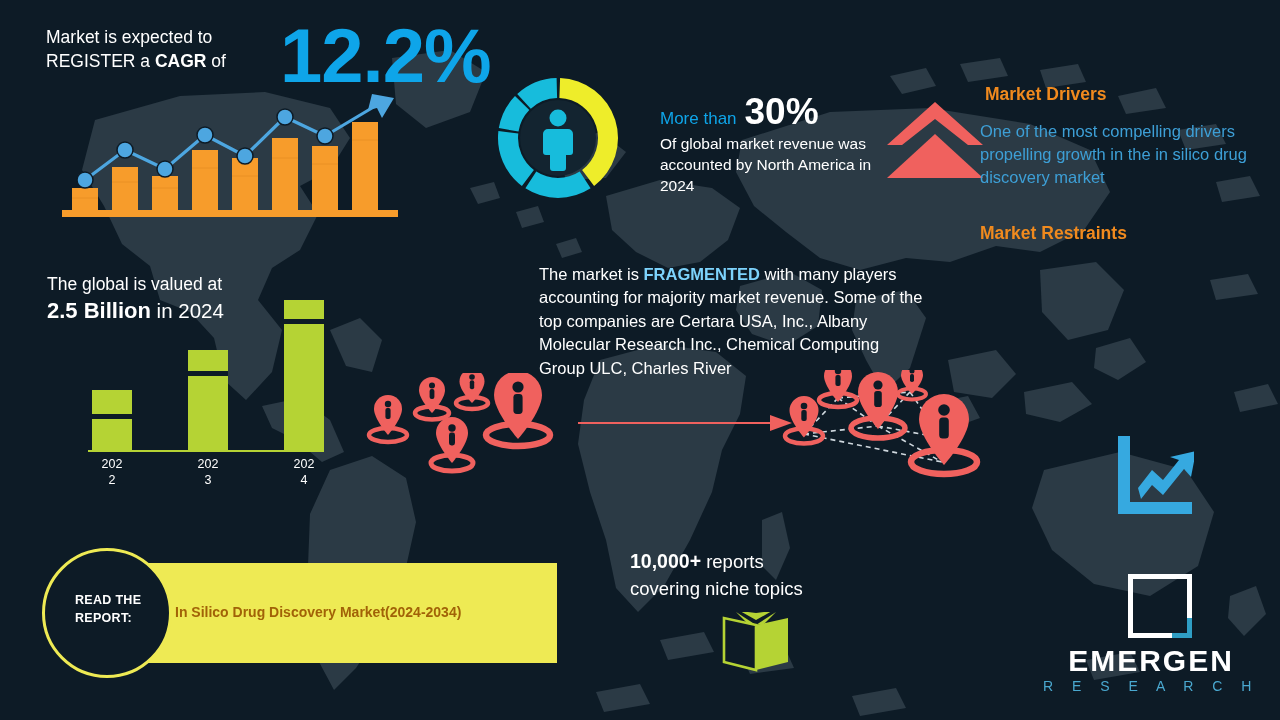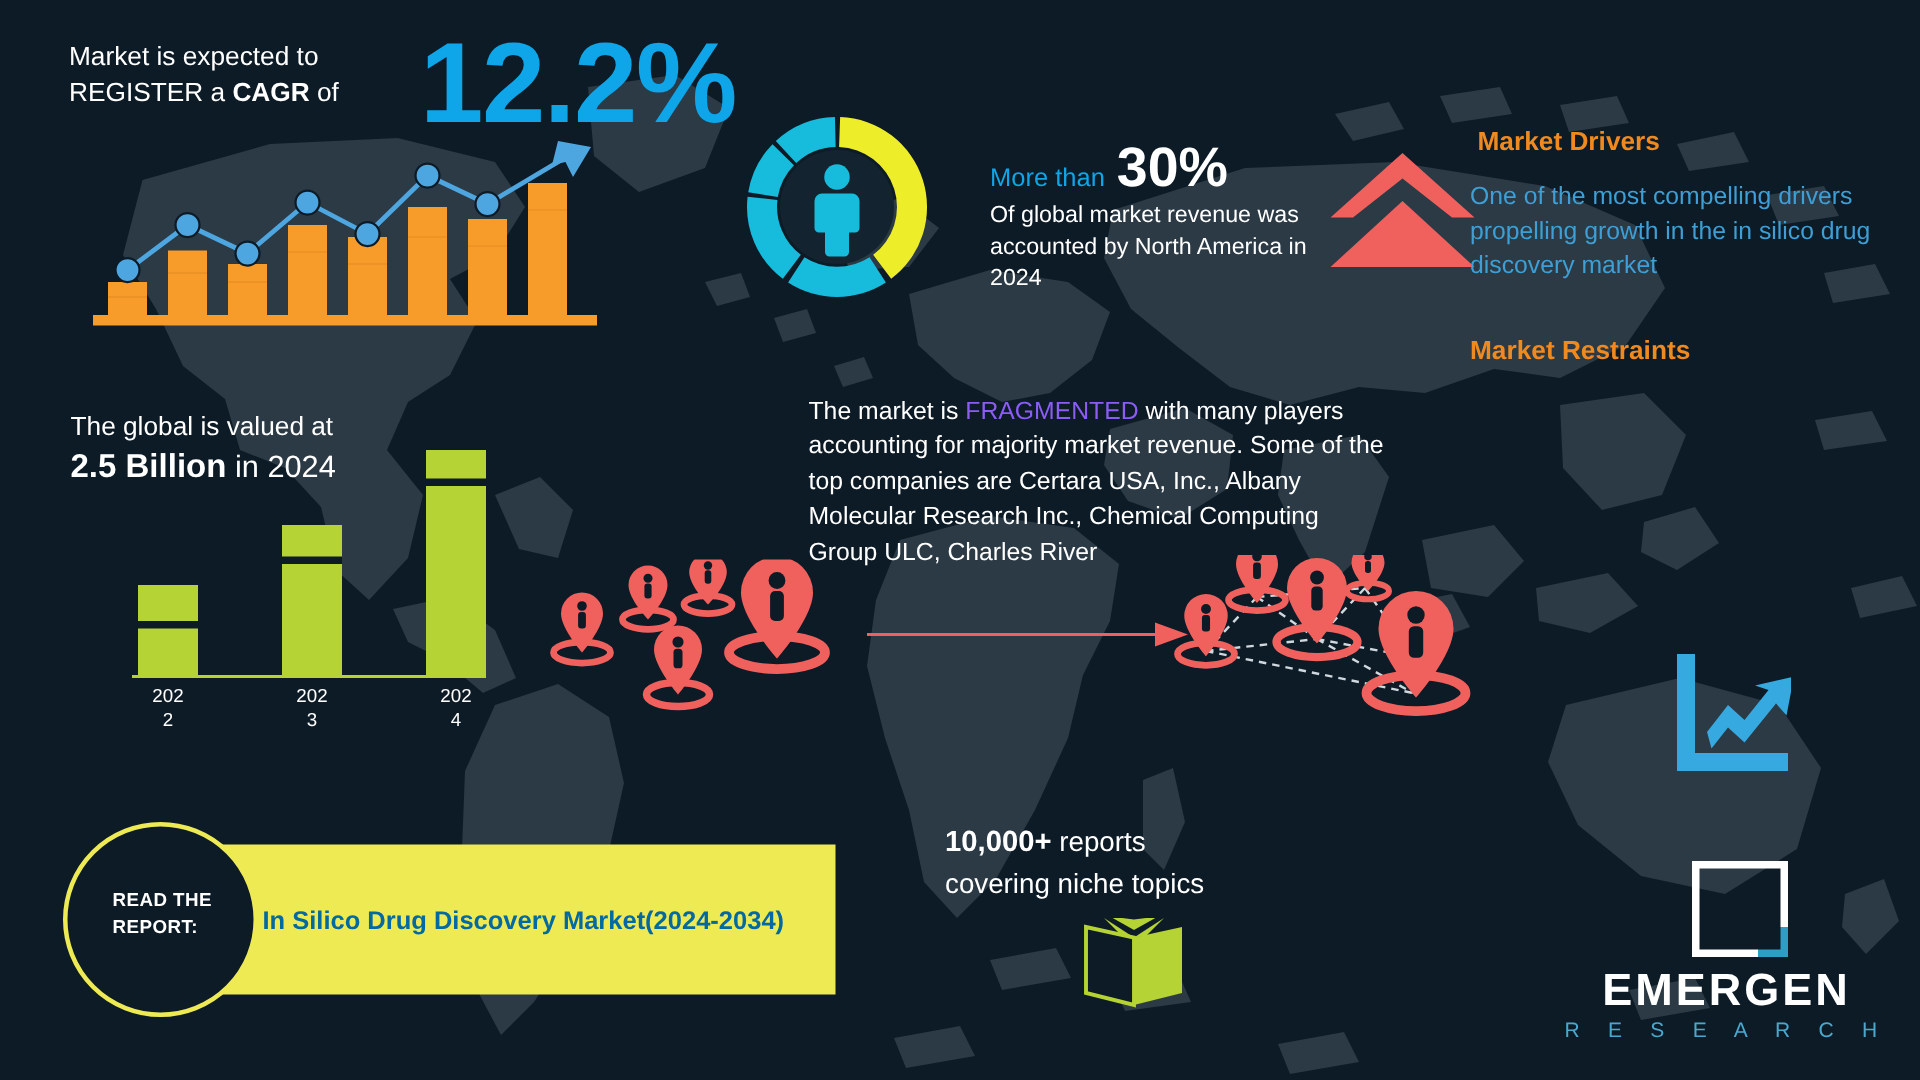--- a/index.html
+++ b/index.html
@@ -78,35 +78,35 @@
   .gb-label {
     position:absolute; width:40px; text-align:center;
     font-size:12.5px; color:#ffffff; line-height:1.25;
   }
 
   
   #frag-block {
     position:absolute; left:539px; top:263px; width:390px;
     font-size:16.5px; color:#ffffff; line-height:1.42;
   }
-  #frag-block .hl { color:#8b5cf6; font-weight:normal; }
+  #frag-block .hl { color:#7dd3fc; font-weight:bold; }
 
   
   #pins-left { position:absolute; left:362px; top:373px; width:200px; height:110px; }
   #pins-right { position:absolute; left:782px; top:370px; width:210px; height:118px; }
   #pin-arrow { position:absolute; left:578px; top:410px; width:216px; height:26px; }
 
   
   #cta-bar {
     position:absolute; left:105px; top:563px; width:452px; height:100px;
     background:#eeea54;
   }
   #cta-title {
     position:absolute; left:70px; top:41px; width:380px;
-    font-size:17px; font-weight:bold; color:#0369a1;
+    font-size:14px; font-weight:bold; color:#a16207;
   }
   #cta-circle {
     position:absolute; left:42px; top:548px; width:130px; height:130px;
     border-radius:50%; background:#0d1b26; border:3px solid #eeea54;
   }
   #cta-circle-label {
     position:absolute; left:30px; top:40px; width:90px;
     font-size:12.5px; font-weight:bold; color:#ffffff; line-height:1.45;
     letter-spacing:0.3px;
   }

